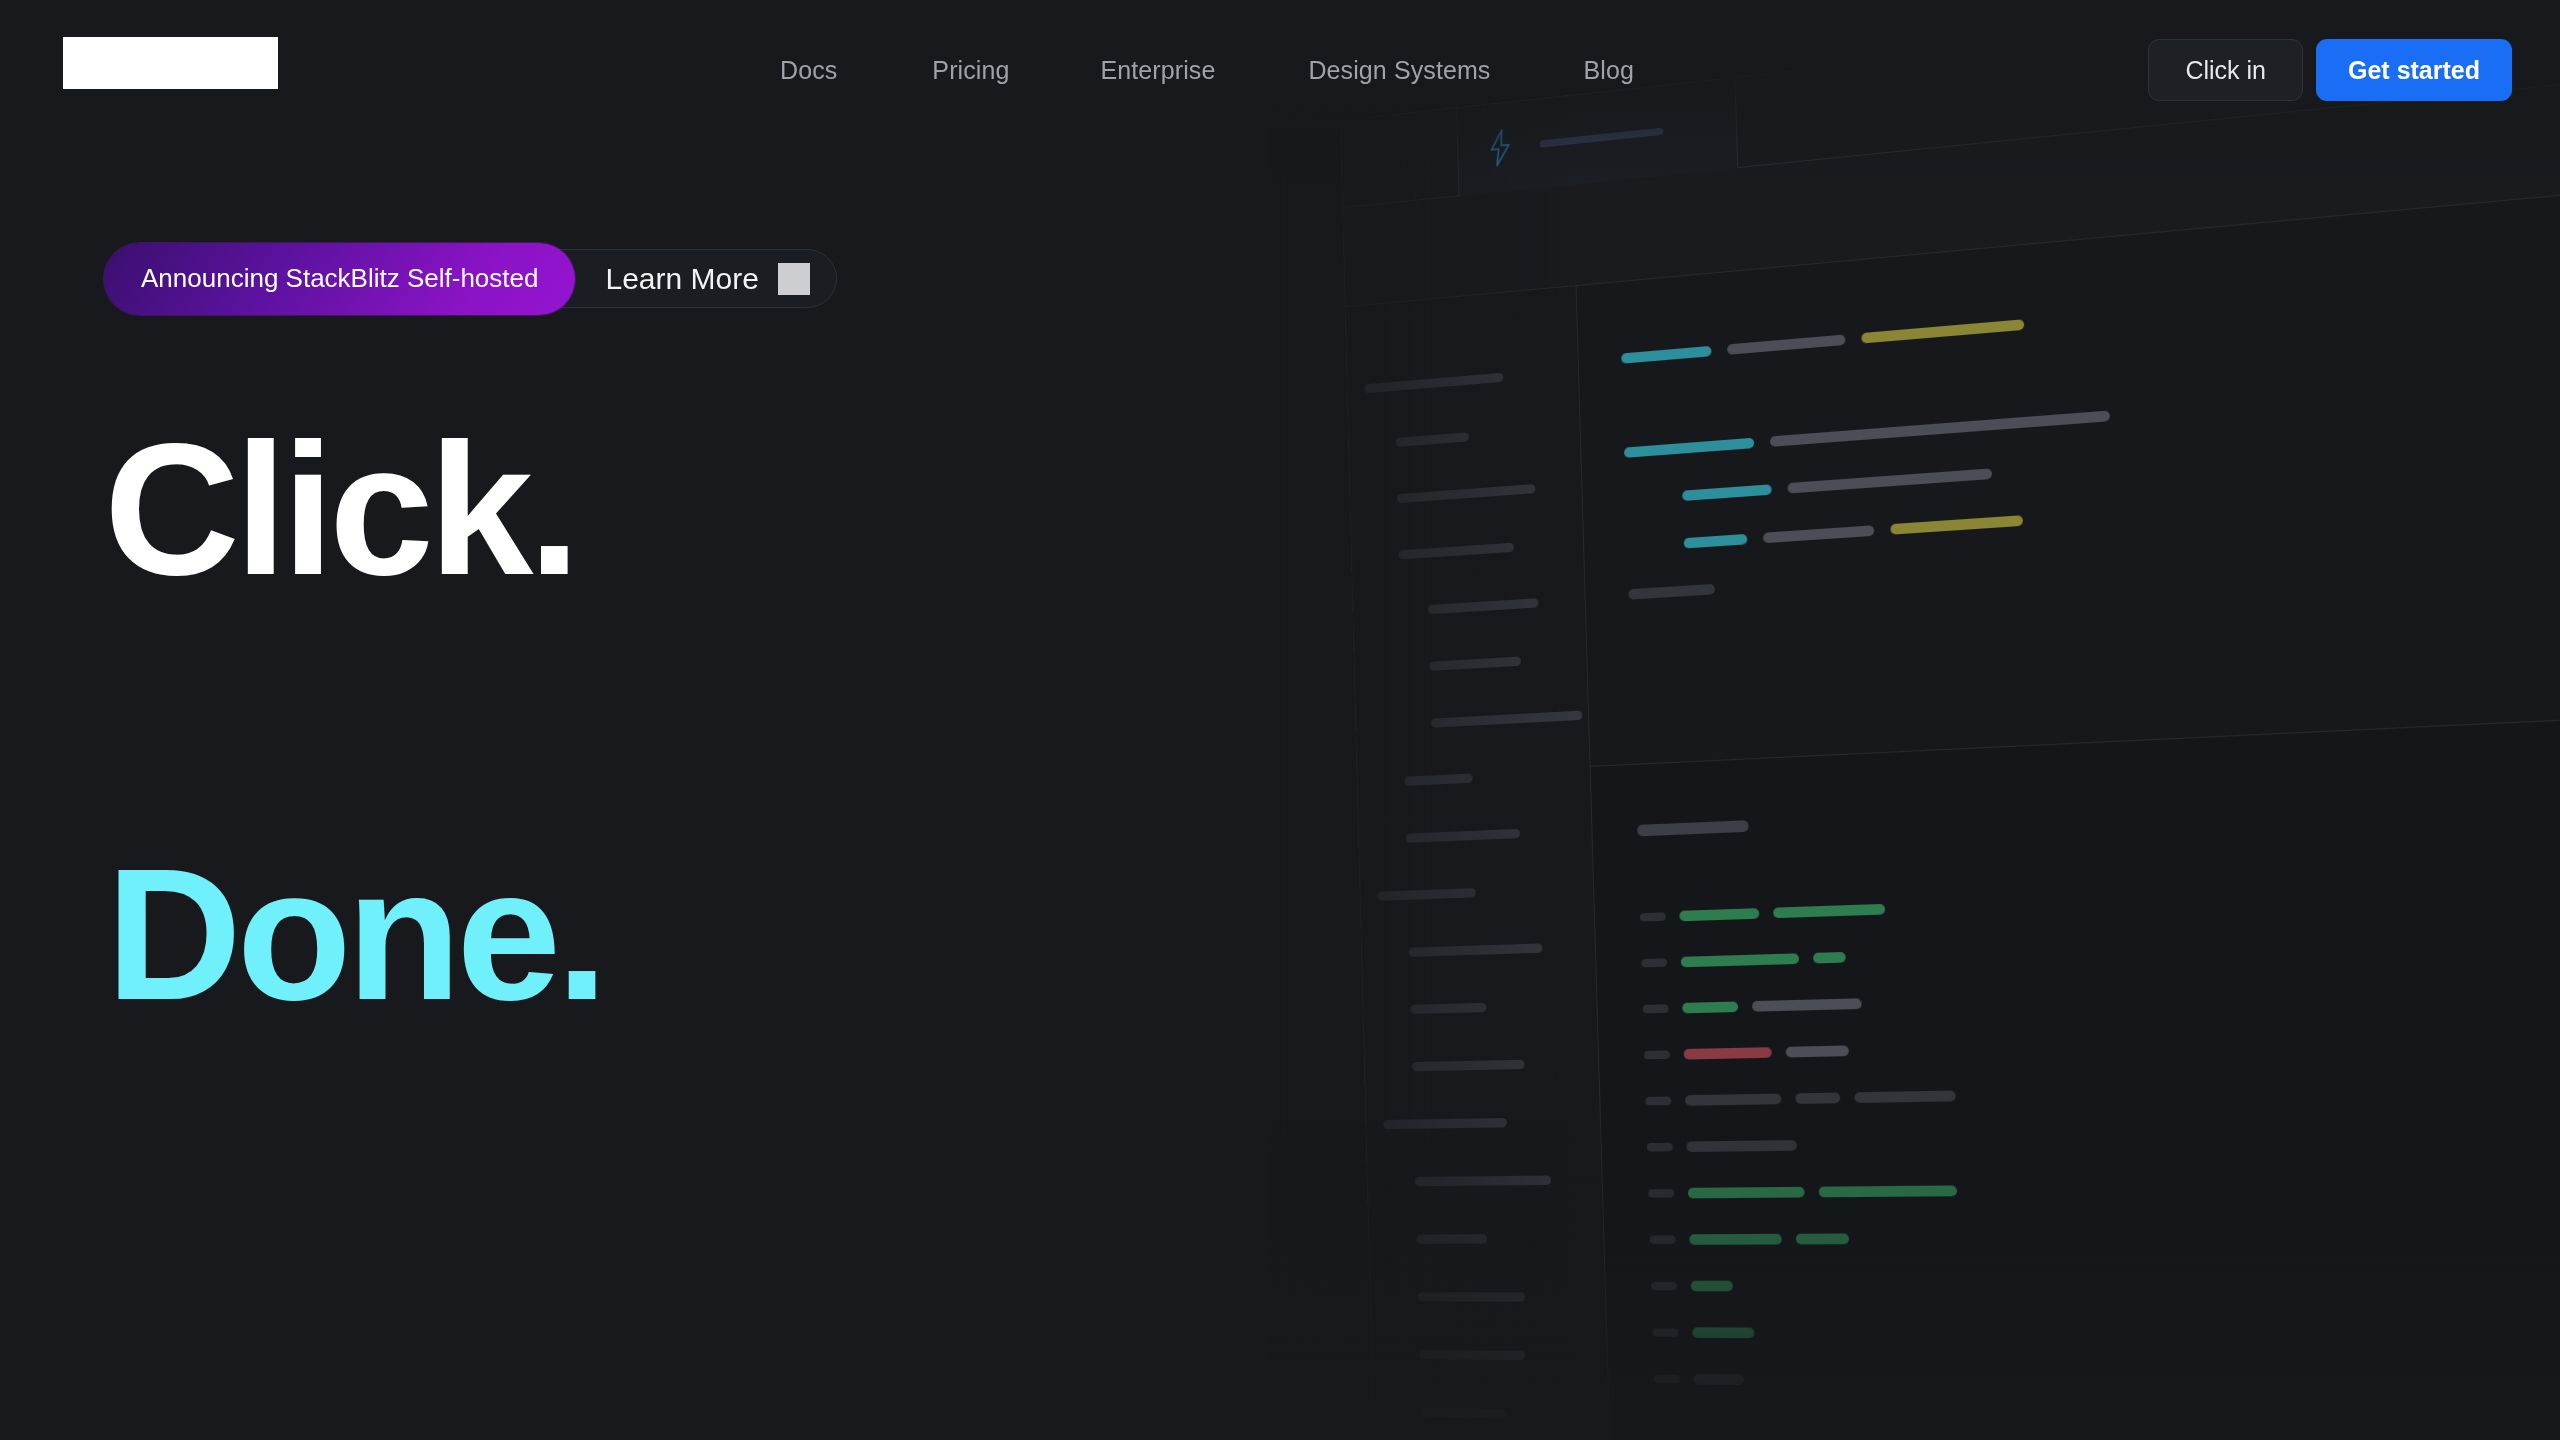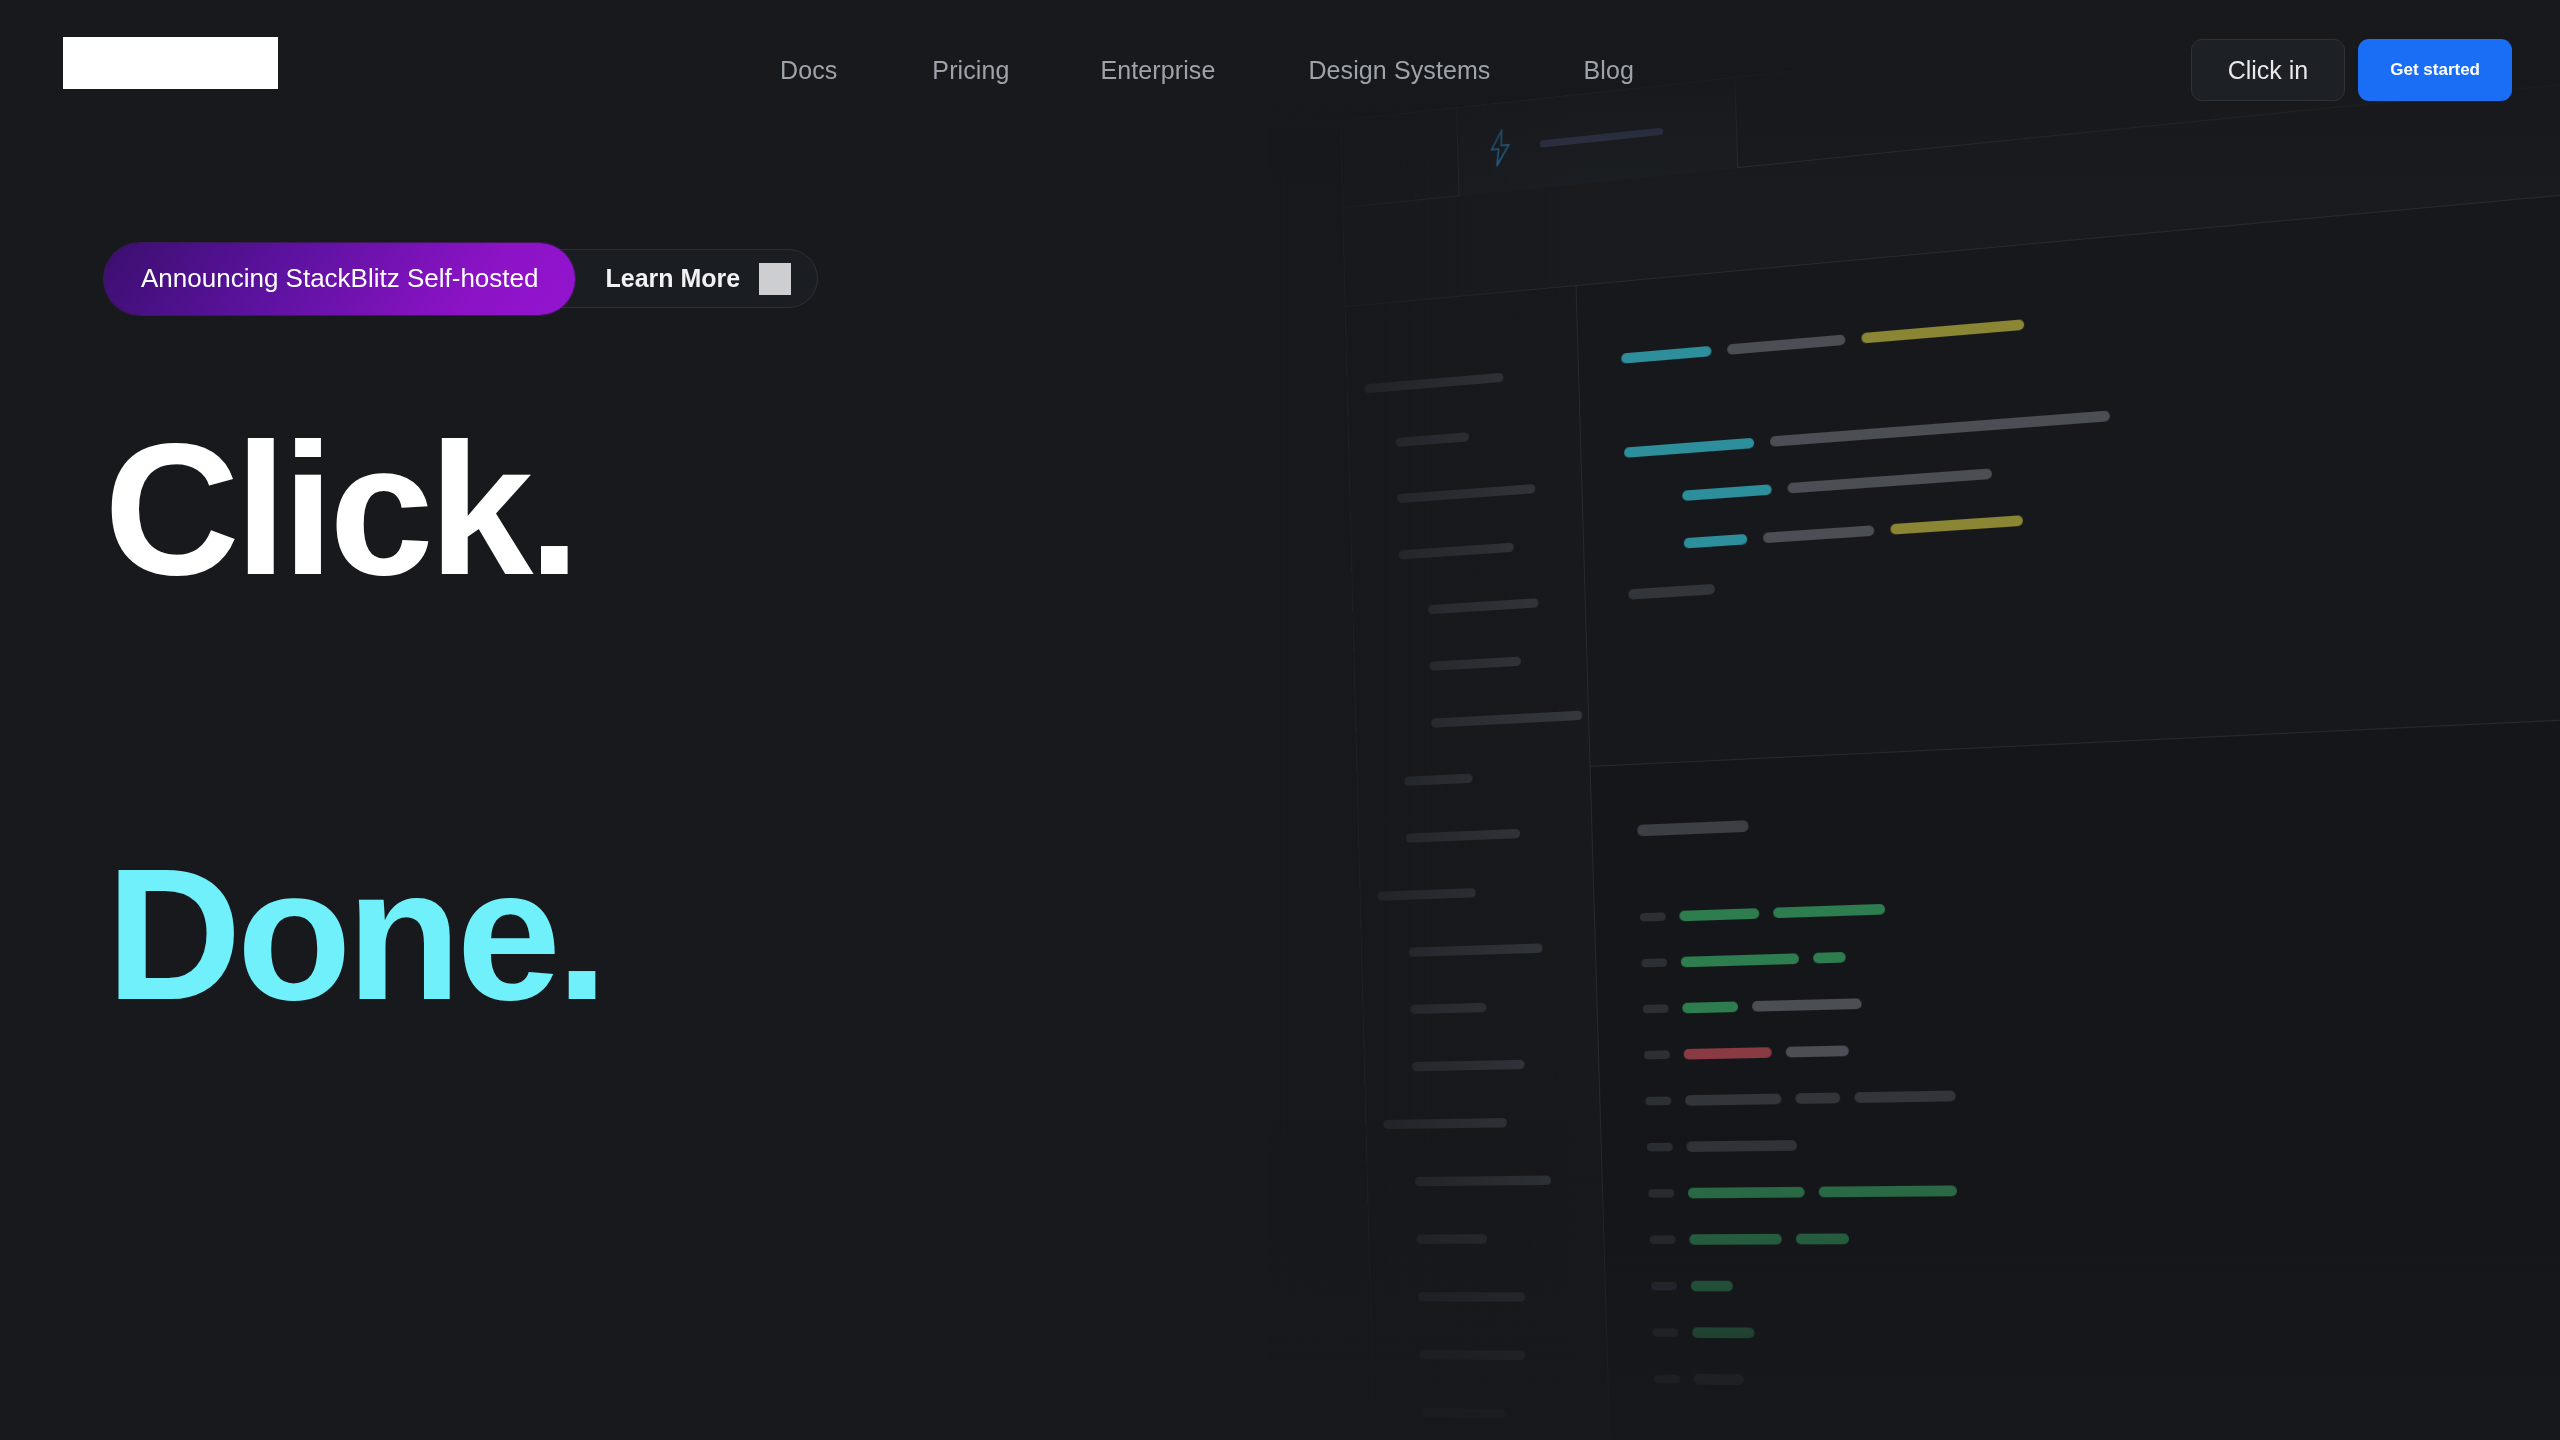--- a/index.html
+++ b/index.html
@@ -61,21 +61,21 @@
     white-space:nowrap;
   }
   .btn-getstarted {
     height:62px;
     padding:0 32px;
     display:flex; align-items:center; justify-content:center;
     border-radius:11px;
     background:#1a6ef5;
     border:none;
     color:#ffffff;
-    font-size:17px;
+    font-size:25px;
     font-weight:700;
     cursor:pointer;
     white-space:nowrap;
     font-family:"Liberation Sans", sans-serif;
   }
 
   
   .hero {
     position:absolute; left:0; top:0;
     width:1340px; height:1440px;
@@ -107,22 +107,22 @@
     white-space:nowrap;
   }
   .announce-learn {
     display:flex; align-items:center;
     padding:0 18px 0 30px;
     gap:19px;
     cursor:pointer;
   }
   .announce-learn-text {
     color:#f0f2f4;
-    font-size:25px;
-    font-weight:700;
+    font-size:30px;
+    font-weight:400;
     white-space:nowrap;
   }
   .announce-arrow-ph {
     width:32px; height:32px;
     background:#ccced1;
     display:block;
   }
 
   .headline-click {
     position:absolute; left:104px; top:415px;

